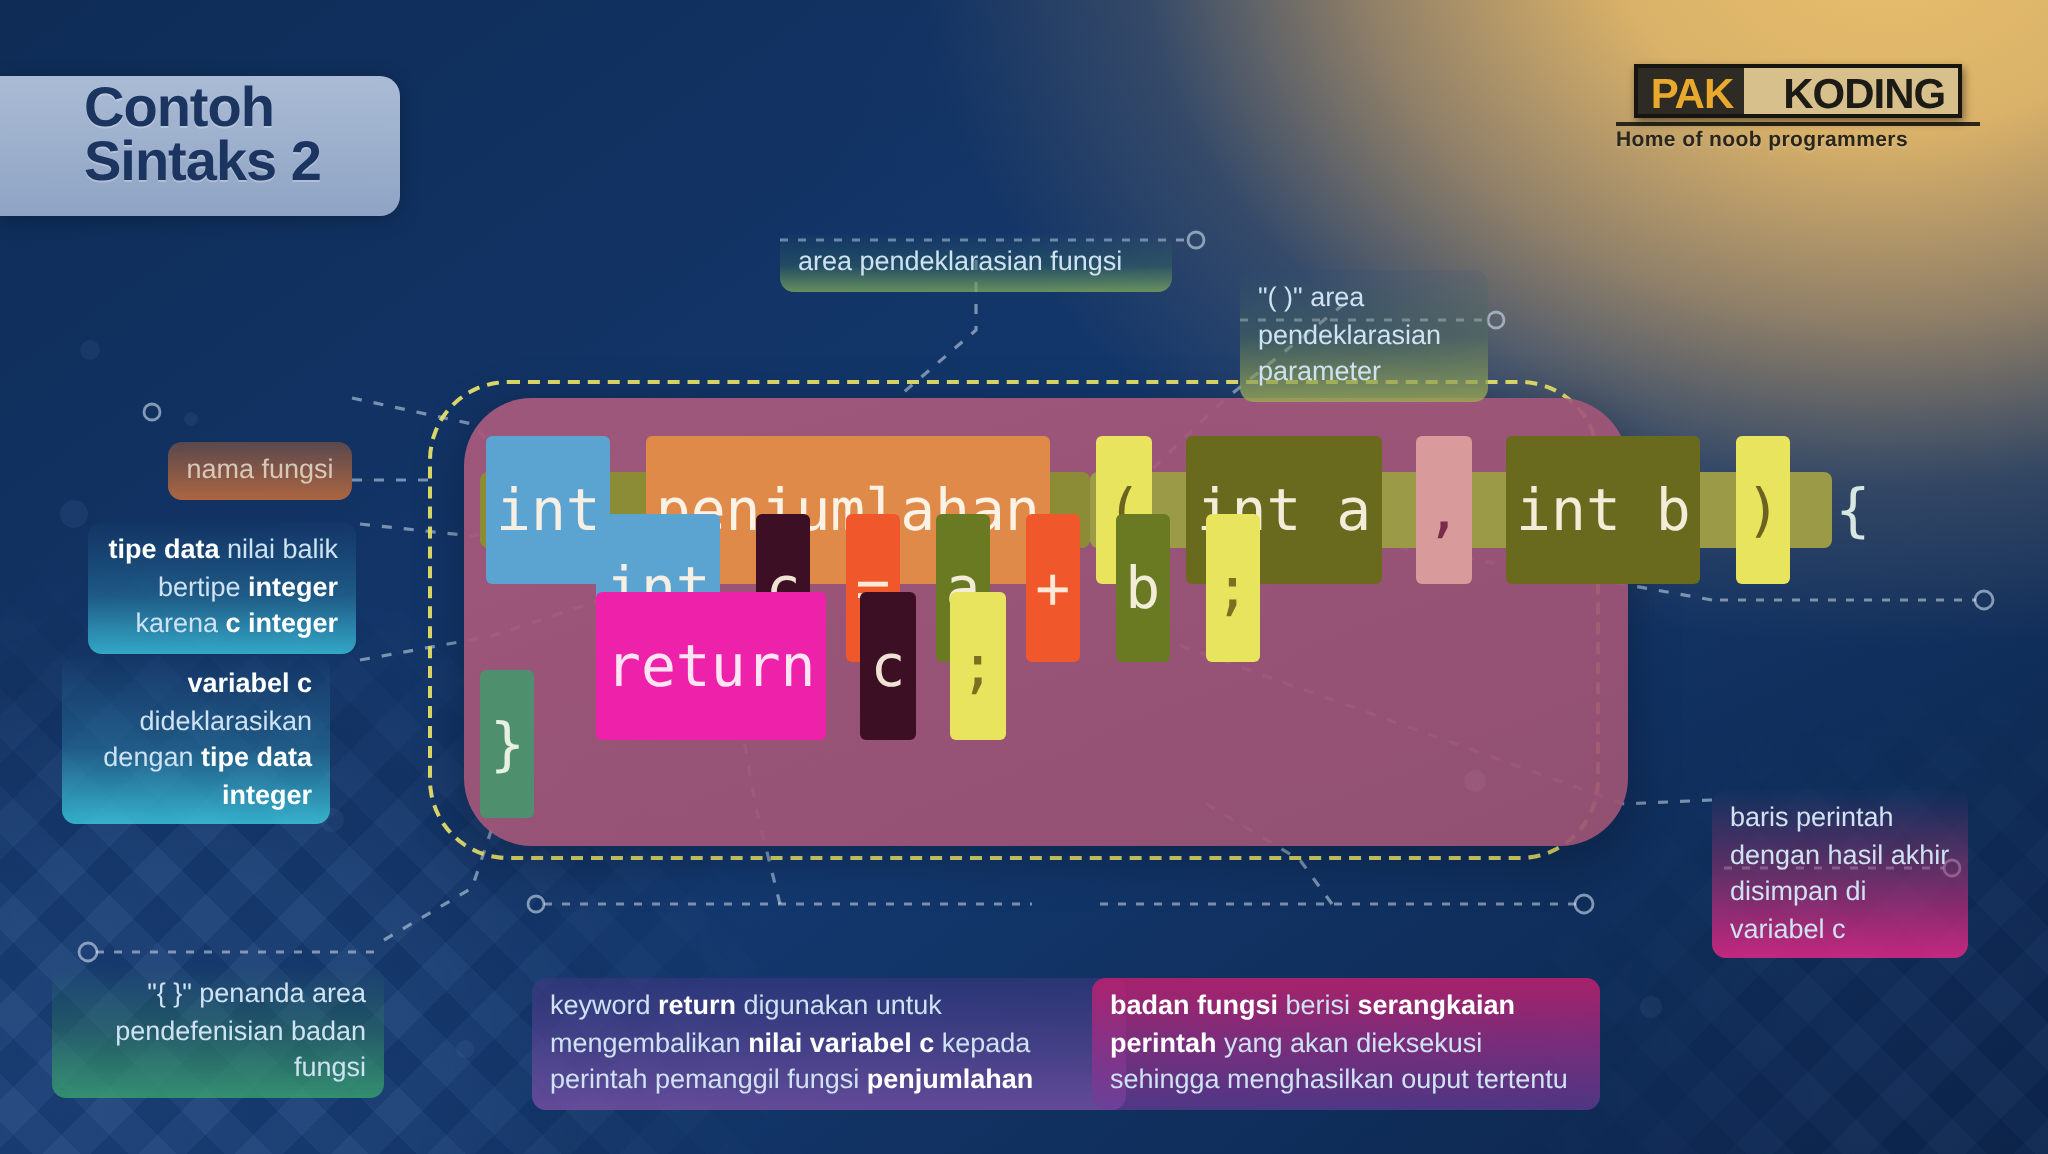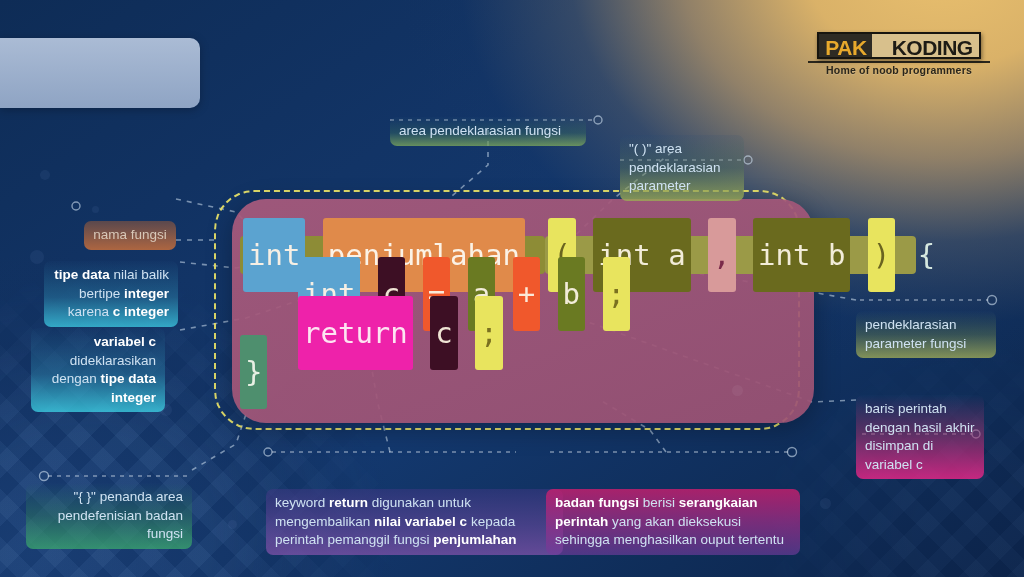--- a/index.html
+++ b/index.html
@@ -43,21 +43,21 @@
   }
   #title-text {
     position:absolute; left:42px; top:40px; width:230px;
     font-size:28px; font-weight:bold; line-height:0.98;
     color:#1b3560; letter-spacing:-0.5px;
     text-shadow:0 1px 0 rgba(255,255,255,0.25);
     white-space:pre-line;
   }
 
   
-  #logo { position:absolute; right:34px; top:32px; width:182px; text-align:center; }
+  #logo { position:absolute; right:34px; top:32px; width:182px; }
   .logo-row { display:flex; justify-content:center; align-items:stretch; height:27px;
               filter:drop-shadow(1px 2px 2px rgba(0,0,0,0.45)); }
   .logo-pak {
     background:#2e2b24; color:#e8a92c; font-weight:bold; font-size:21px;
     padding:2px 5px 2px 6px; letter-spacing:-0.5px; line-height:23px;
     border:2px solid #17150f; border-right:none;
     font-family:"Liberation Sans", sans-serif;
   }
   .logo-koding {
     background:#d8c08c; color:#1d1b15; font-weight:bold; font-size:21px;
@@ -195,20 +195,22 @@
       <path d="M620 160 L744 160"></path>
       <path d="M48 476 L190 476"></path>
       <path d="M272 452 L516 452"></path>
       <path d="M550 452 L788 452"></path>
       <path d="M860 300 L988 300"></path>
       <path d="M862 434 L972 434"></path>
     </g>
   </svg>
 
   <div id="title-bar"></div>
+  <div id="title-text">Contoh
+Sintaks 2</div>
 
   <div id="logo">
     <div class="logo-row">
       <span class="logo-pak">PAK</span>
       <span class="logo-koding">KODING</span>
     </div>
     <div class="logo-tag">Home of noob programmers</div>
   </div>
 
   <div id="code-dash"></div>
@@ -224,18 +226,17 @@
       <div class="line ln3"><span class="tk" style="background: rgb(238, 34, 170); color: rgb(253, 228, 242);">return</span> <span class="tk" style="background: rgb(61, 15, 36); color: rgb(239, 228, 212);">c</span> <span class="tk" style="background: rgb(232, 228, 94); color: rgb(122, 112, 32);">;</span></div>
       <div class="line "><span class="tk" style="background: rgb(78, 143, 110); color: rgb(232, 240, 228);">}</span></div>
     </div>
 
   <div class="ann" id="ann-area-fungsi">area pendeklarasian fungsi</div>
   <div class="ann" id="ann-paren-area">"( )" area pendeklarasian parameter</div>
   <div class="ann" id="ann-nama-fungsi">nama fungsi</div>
   <div class="ann right" id="ann-tipe-data"><b>tipe data</b><span> nilai balik bertipe </span><b>integer</b><span> karena </span><b>c integer</b></div>
   <div class="ann right" id="ann-variabel"><b>variabel c</b><span> dideklarasikan dengan </span><b>tipe data integer</b></div>
   <div class="ann right" id="ann-brace">"{ }" penanda area pendefenisian badan fungsi</div>
-  <div class="ann" id="ann-param-fungsi">pendeklarasian parameter fungsi</div>
   <div class="ann" id="ann-baris">baris perintah dengan hasil akhir disimpan di variabel c</div>
   <div class="ann" id="ann-keyword-return"><span>keyword </span><b>return</b><span> digunakan untuk mengembalikan </span><b>nilai variabel c</b><span> kepada perintah pemanggil fungsi </span><b>penjumlahan</b></div>
   <div class="ann" id="ann-badan-fungsi"><b>badan fungsi</b><span> berisi </span><b>serangkaian perintah</b><span> yang akan dieksekusi sehingga menghasilkan ouput tertentu</span></div>
 
 </div>
 
 </body></html>

